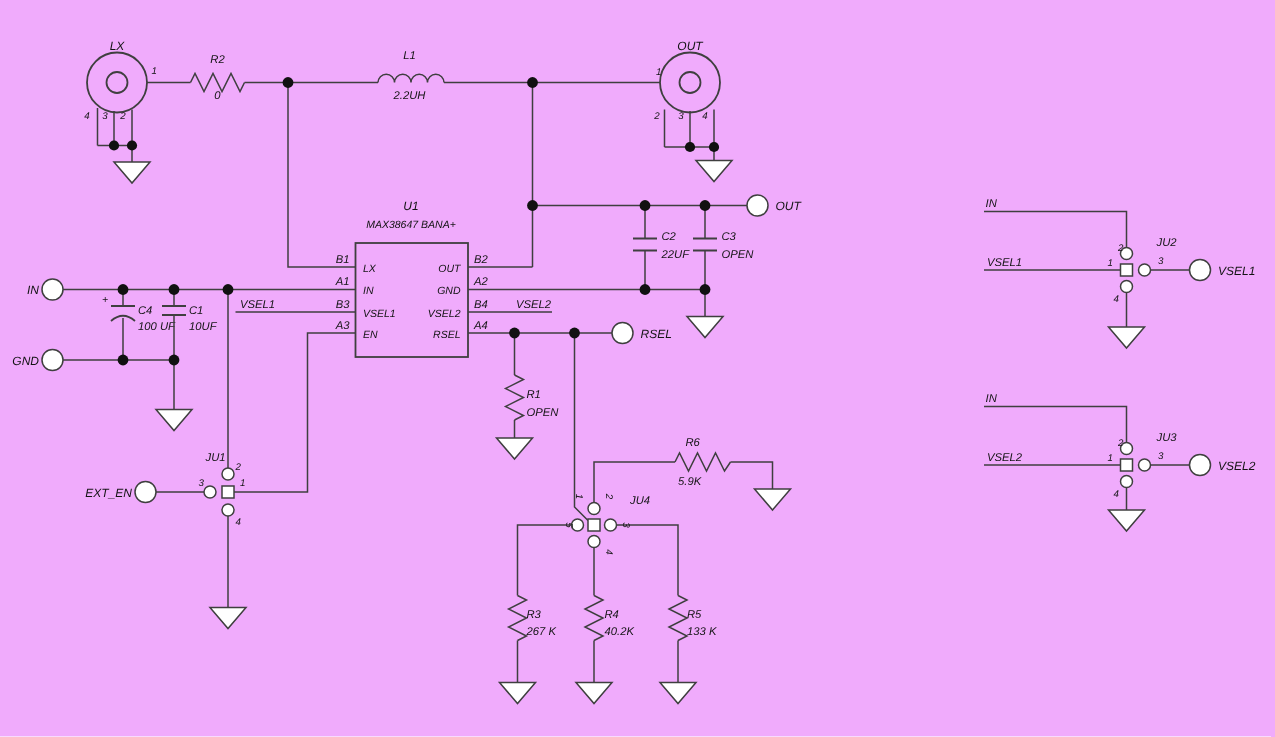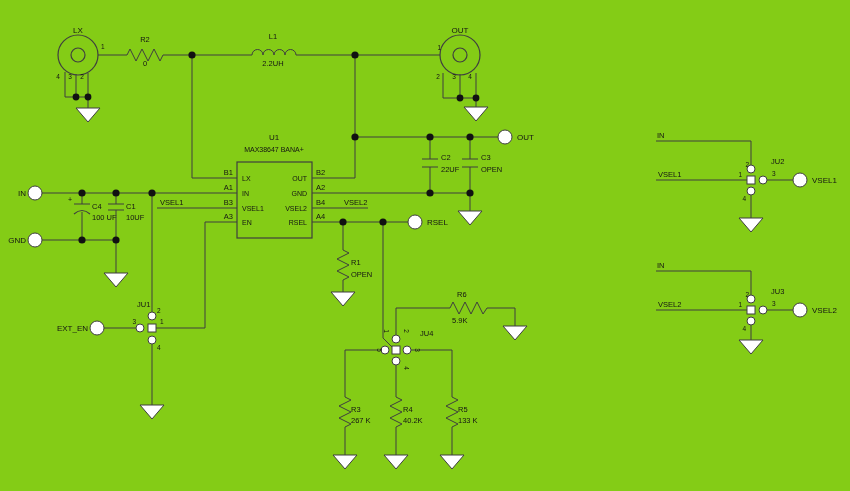--- a/index.html
+++ b/index.html
@@ -1,16 +1,16 @@
 <!DOCTYPE html>
 <html><head>
 <meta charset="utf-8">
 <style>
   html,body{margin:0;padding:0;background:#ffffff;}
-  .canvas{width:850px;height:491px;background:#84cc16;position:relative;overflow:hidden;}
+  .canvas{width:850px;height:491px;background:#f0abfc;position:relative;overflow:hidden;font-style:italic;}
   svg{display:block;}
   svg text{font-family:"Liberation Sans","DejaVu Sans",sans-serif;fill:#141414;}
   .t8{font-size:8px;}
   .t75{font-size:7.5px;}
   .t7{font-size:7px;}
   .t65{font-size:6.5px;}
   .w{stroke:#3f3f3f;stroke-width:1;fill:none;}
   .w2{stroke:#3f3f3f;stroke-width:1.2;fill:none;}
   .dot{fill:#111111;stroke:none;}
   .open{fill:#ffffff;stroke:#3f3f3f;stroke-width:1;}

